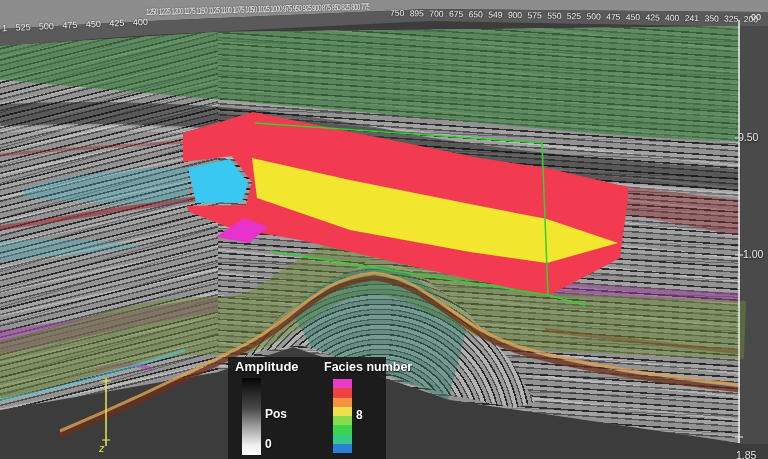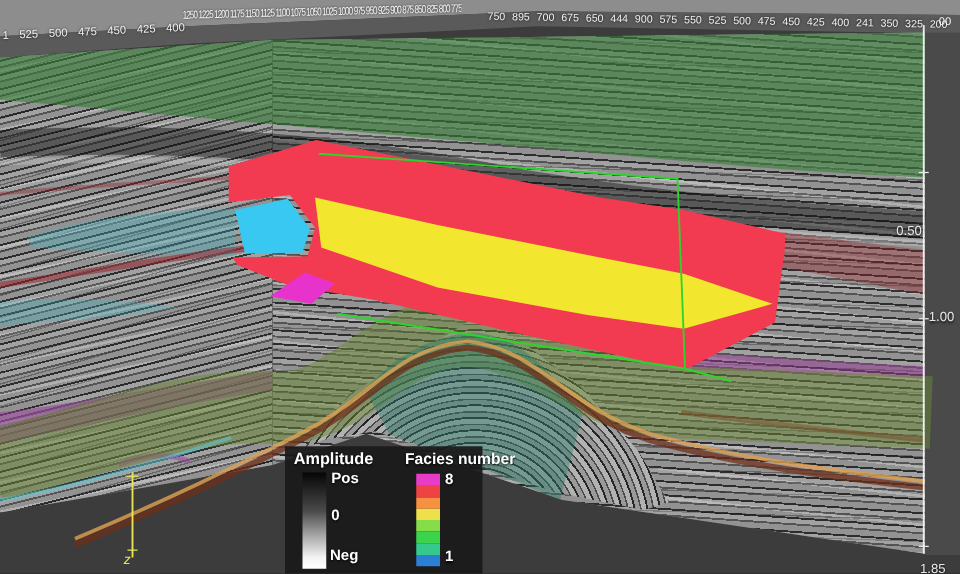--- a/index.html
+++ b/index.html
@@ -37,34 +37,34 @@
          text-shadow:0 0 2px rgba(0,0,0,.8);white-space:nowrap;}
   .ticks-left{left:2px;top:20px;width:146px;transform:rotate(-2.5deg);}
   .ticks-right{left:390px;top:11px;width:368px;transform:rotate(1deg);font-size:8.5px;}
   .jumble{left:146px;top:7px;width:310px;color:#f5f5f5;font-size:9px;letter-spacing:-1px;
           transform:scaleX(.72) rotate(-1deg);transform-origin:left top;
           text-shadow:0 0 2px rgba(0,0,0,.7);white-space:nowrap;overflow:hidden;}
   .corner-num{left:751px;top:12px;color:#f2f2f2;font-size:9px;text-align:center;}
 
   
   .depth{color:#e9e9e9;font-size:10.5px;text-shadow:0 1px 2px rgba(0,0,0,.8);}
-  .d1{left:717px;top:131px;margin-top:48px;} .d2{left:743px;top:248px;text-align:center;} .d3{left:736px;top:449px;}
+  .d1{left:738px;top:131px;} .d2{left:743px;top:248px;text-align:center;} .d3{left:736px;top:449px;}
 
   .zlabel{left:99px;top:442px;color:#e6e655;font-size:11px;font-style:italic;}
 
   
   .legend{left:228px;top:357px;width:158px;height:116px;background:rgba(26,26,26,.93);}
   .leg-title{position:absolute;color:#fff;font-weight:bold;font-size:13px;
              text-shadow:0 1px 2px #000;white-space:nowrap;}
   .amp-title{left:7px;top:2px;} .fac-title{left:96px;top:3px;font-size:12.5px;}
   .amp-bar{position:absolute;left:14px;top:21px;width:19px;height:77px;
            background:linear-gradient(to bottom,#050505 0%,#4a4a4a 40%,#9a9a9a 62%,#f2f2f2 88%,#ffffff 100%);}
   .fac-bar{position:absolute;left:105px;top:22px;width:19px;height:74px;display:flex;flex-direction:column;}
   .fac-bar .seg{flex:1;}
-  .leg-lab{position:absolute;color:#fff;font-weight:bold;font-size:12px;text-shadow:0 1px 2px #000;}
+  .leg-lab{position:absolute;color:#fff;font-weight:bold;font-size:12px;text-shadow:0 1px 2px #000;margin-top:32px;}
   .lab-pos{left:37px;top:18px;} .lab-zero{left:37px;top:48px;} .lab-neg{left:36px;top:80px;text-align:center;}
   .lab-8{left:128px;top:19px;} .lab-1{left:128px;top:81px;}
 </style>
 </head>
 <body>
 
 <div class="scene">
 
   <div class="abs band-light"></div>
   <div class="abs band-dark"></div>
@@ -128,21 +128,21 @@
       <span>425</span>
       <span>400</span>
     </div>
   <div class="abs jumble">1250 1225 1200 1175 1150 1125 1100 1075 1050 1025 1000 975 950 925 900 875 850 825 800 775</div>
   <div class="abs ticks ticks-right" id="right-ticks">
       <span>750</span>
       <span>895</span>
       <span>700</span>
       <span>675</span>
       <span>650</span>
-      <span>444</span>
+      <span>549</span>
       <span>900</span>
       <span>575</span>
       <span>550</span>
       <span>525</span>
       <span>500</span>
       <span>475</span>
       <span>450</span>
       <span>425</span>
       <span>400</span>
       <span>241</span>

